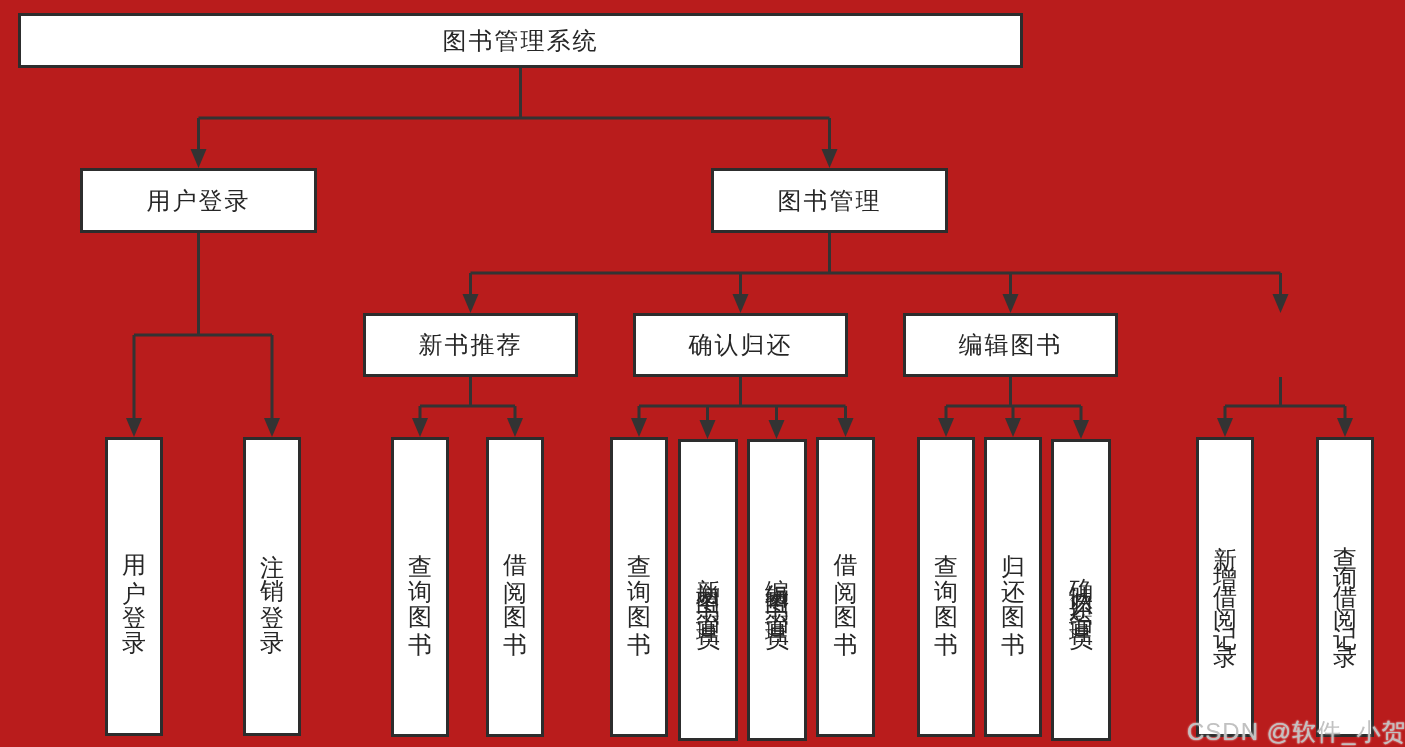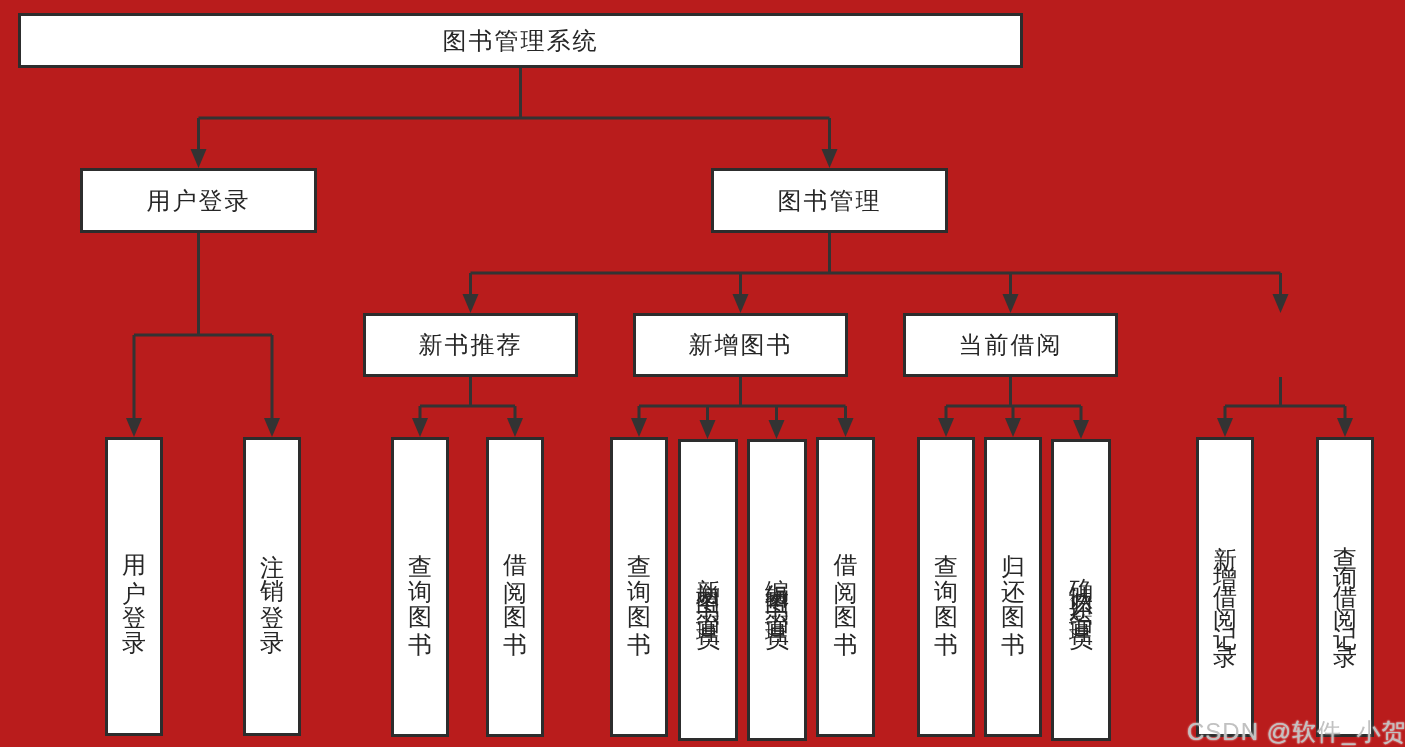--- a/index.html
+++ b/index.html
@@ -75,22 +75,22 @@
       <polygon points="1337,418 1353,418 1345,437"></polygon>
     </g>
   </svg>
 
   <div class="node" style="left:18px;top:13px;width:1005px;height:55px">图书管理系统</div>
 
   <div class="node" style="left:80px;top:168px;width:237px;height:65px">用户登录</div>
   <div class="node" style="left:363px;top:313px;width:215px;height:64px">新书推荐</div>
 
   <div class="node" style="left:711px;top:168px;width:237px;height:65px">图书管理</div>
-  <div class="node" style="left:633px;top:313px;width:215px;height:64px">新增图书</div>
-  <div class="node" style="left:903px;top:313px;width:215px;height:64px">当前借阅</div>
+  <div class="node" style="left:633px;top:313px;width:215px;height:64px">确认归还</div>
+  <div class="node" style="left:903px;top:313px;width:215px;height:64px">编辑图书</div>
 
   <div class="node leaf ls4" style="left:105px;top:437px;width:58px;height:299px">用户登录</div>
   <div class="node leaf ls4" style="left:243px;top:437px;width:58px;height:299px">注销登录</div>
 
   <div class="node leaf ls4" style="left:391px;top:437px;width:58px;height:300px">查询图书</div>
   <div class="node leaf ls4" style="left:486px;top:437px;width:58px;height:300px">借阅图书</div>
 
   <div class="node leaf ls4" style="left:610px;top:437px;width:58px;height:300px">查询图书</div>
   <div class="node leaf ls9" style="left:678px;top:439px;width:60px;height:302px">新增图书（管理员）</div>
   <div class="node leaf ls9" style="left:747px;top:439px;width:60px;height:302px">编辑图书（管理员）</div>

